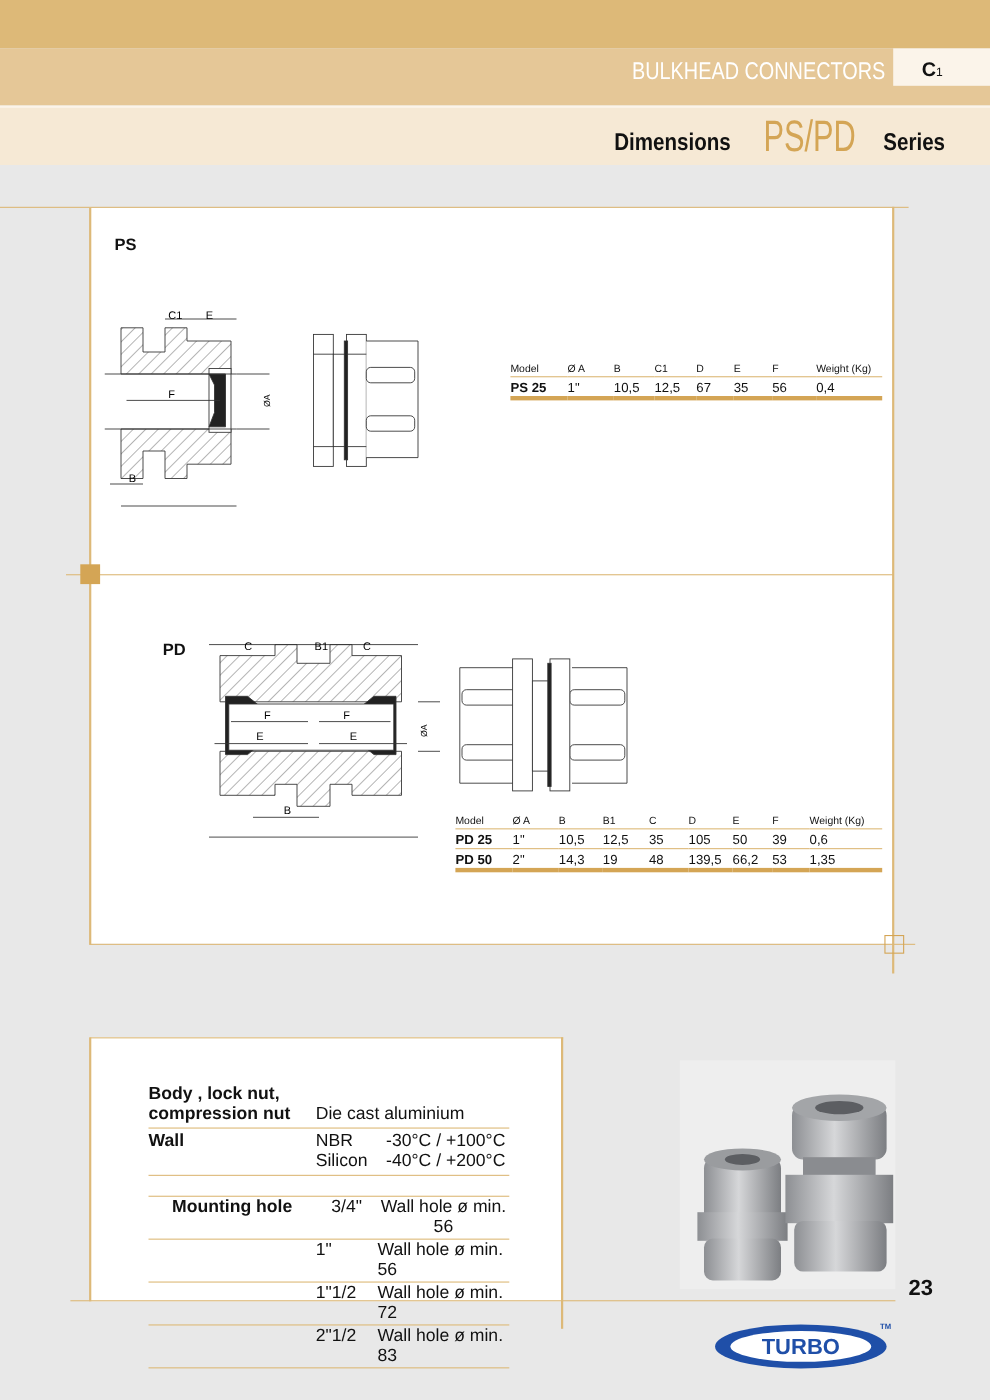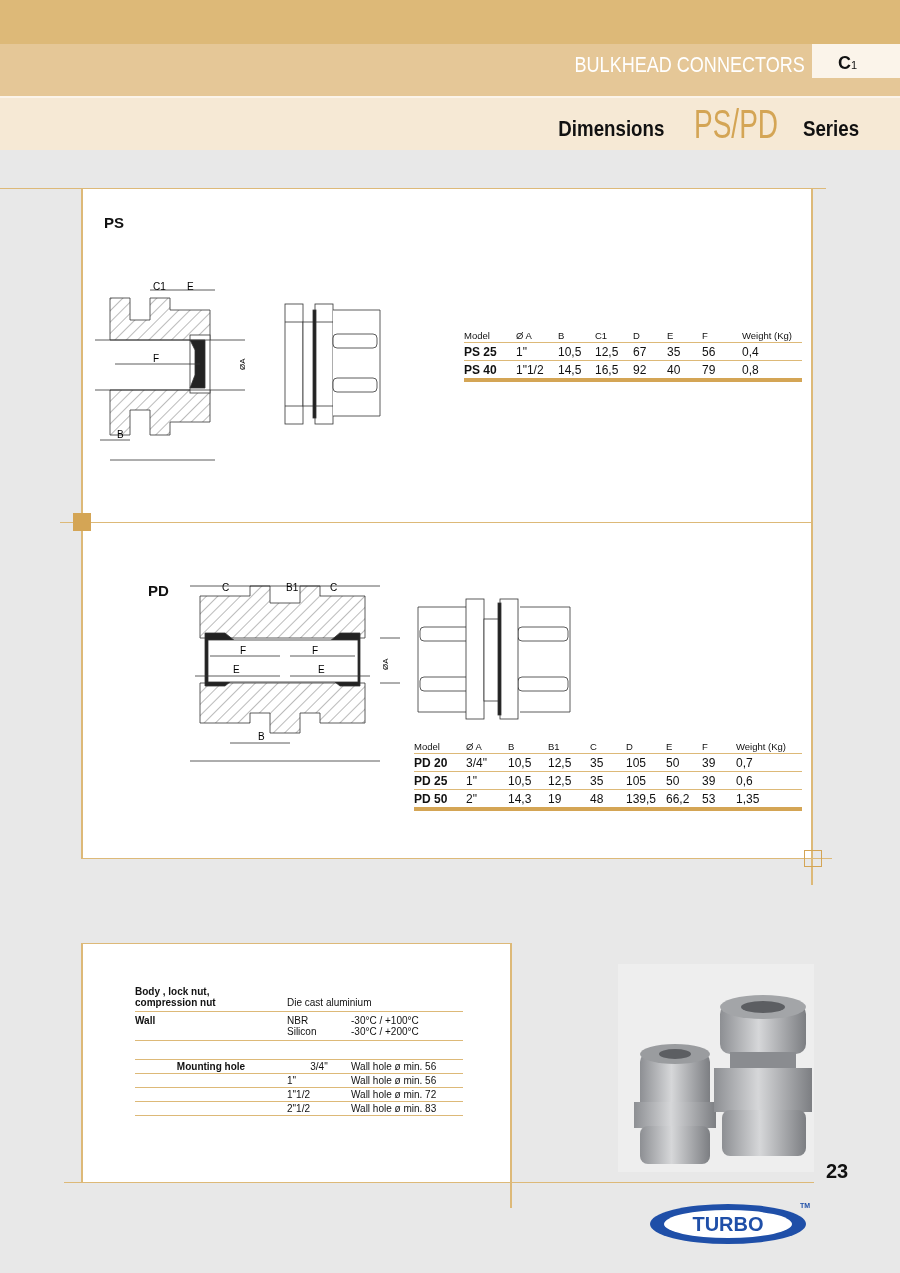--- a/index.html
+++ b/index.html
@@ -20,21 +20,21 @@
   .gold-v { position:absolute; width:2px; background:#ddb978; }
   .panel { position:absolute; background:#fff; }
   .label-big { position:absolute; font-size:15px; font-weight:bold; font-family:"Liberation Sans", sans-serif; }
   .square-marker { position:absolute; left:73px; top:513px; width:18px; height:18px; background:#d4a555; }
   .cross-marker { position:absolute; left:804px; top:850px; width:16px; height:15px; border:1px solid #d4a555; }
   table.spec { position:absolute; border-collapse:collapse; font-family:"Liberation Sans", sans-serif; font-size:12px; }
   table.spec th { font-weight:normal; font-size:9.5px; text-align:left; padding:1px 0 0; height:14px; border-bottom:1px solid #ddb978; }
   table.spec td { padding:1px 0; height:15px; border-bottom:1px solid #ddb978; }
   table.spec td.model { font-weight:bold; }
   table.spec tr:last-child td { border-bottom:4px solid #d4a555; }
-  .mat { position:absolute; left:135px; top:986px; width:328px; font-family:"Liberation Sans", sans-serif; font-size:10px; }
+  .mat { position:absolute; left:135px; top:986px; width:328px; font-family:"Liberation Sans", sans-serif; font-size:16px; }
   .mat .row { display:flex; border-bottom:1px solid #ddb978; }
   .mat .k { width:152px; font-weight:bold; }
   .mat .v { flex:1; }
   .mat .sub { display:flex; }
   .mat .sub span:first-child { width:64px; }
   .mat .size { width:34px; }
   .photo { position:absolute; left:618px; top:964px; width:196px; height:208px; background:#eeeeee; }
   .page-no { position:absolute; left:826px; top:1160px; font-size:20px; font-weight:bold; font-family:"Liberation Sans", sans-serif; }
   .logo { position:absolute; left:650px; top:1200px; width:160px; height:46px; }
   svg text { font-family:"Liberation Sans", sans-serif; }
@@ -131,30 +131,20 @@
   <tbody>
     <tr>
         <td class="model">PS 25</td>
         <td>1"</td>
         <td>10,5</td>
         <td>12,5</td>
         <td>67</td>
         <td>35</td>
         <td>56</td>
         <td>0,4</td>
-      </tr>
-    <tr>
-        <td class="model">PS 40</td>
-        <td>1"1/2</td>
-        <td>14,5</td>
-        <td>16,5</td>
-        <td>92</td>
-        <td>40</td>
-        <td>79</td>
-        <td>0,8</td>
       </tr>
   </tbody>
 </table>
 
 <div class="label-big" style="left:104px; top:582px;margin-left:44px;">PD</div>
 
 <svg style="position:absolute; left:190px; top:578px;" width="215" height="190" viewBox="0 0 215 190">
   <g stroke="#333" fill="none" stroke-width="0.8">
     <path d="M10 18 H60 V8 H80 V25 H110 V8 H130 V18 H175 V60 H10 Z" fill="url(#hatch)"></path>
     <path d="M10 105 H175 V145 H130 V135 H110 V155 H80 V135 H60 V145 H10 Z" fill="url(#hatch)"></path>
@@ -206,31 +196,20 @@
         <th style="width:42px">B1</th>
     <th style="width:36px">C</th>
         <th style="width:40px">D</th>
     <th style="width:36px">E</th>
         <th style="width:34px">F</th>
     <th>Weight (Kg)</th>
   </tr>
     </thead>
   <tbody>
     <tr>
-        <td class="model">PD 20</td>
-        <td>3/4"</td>
-        <td>10,5</td>
-        <td>12,5</td>
-        <td>35</td>
-        <td>105</td>
-        <td>50</td>
-        <td>39</td>
-        <td>0,7</td>
-      </tr>
-    <tr>
         <td class="model">PD 25</td>
         <td>1"</td>
         <td>10,5</td>
         <td>12,5</td>
         <td>35</td>
         <td>105</td>
         <td>50</td>
         <td>39</td>
         <td>0,6</td>
       </tr>
@@ -258,21 +237,21 @@
   </div>
   <div class="row" style="padding:3px 0;">
     <div class="k">Wall</div>
     <div class="v">
       <div class="sub">
           <span>NBR</span>
           <span>-30°C / +100°C</span>
         </div>
       <div class="sub">
           <span>Silicon</span>
-          <span>-30°C / +200°C</span>
+          <span>-40°C / +200°C</span>
         </div>
     </div>
   </div>
   <div class="row" style="height:18px;"></div>
   <div class="row" style="padding:1px 0;text-align:center;">
     <div class="k">Mounting hole</div>
     <div class="v sub">
         <span class="size">3/4"</span>
         <span>Wall hole ø min. 56</span>
       </div>

